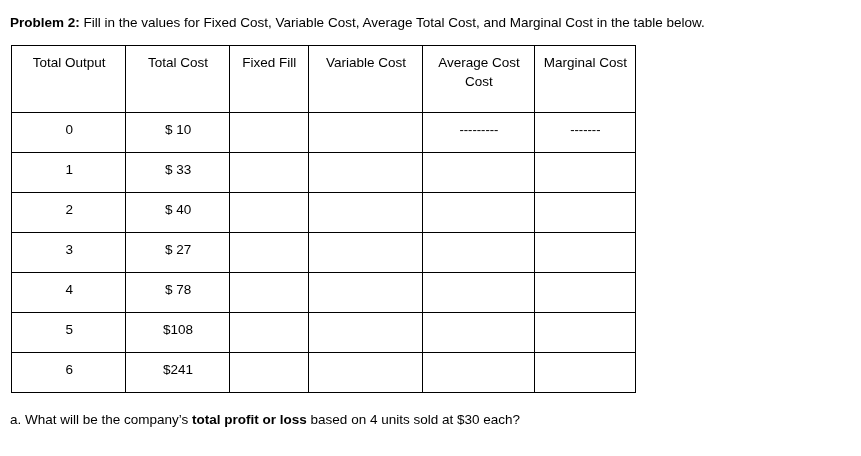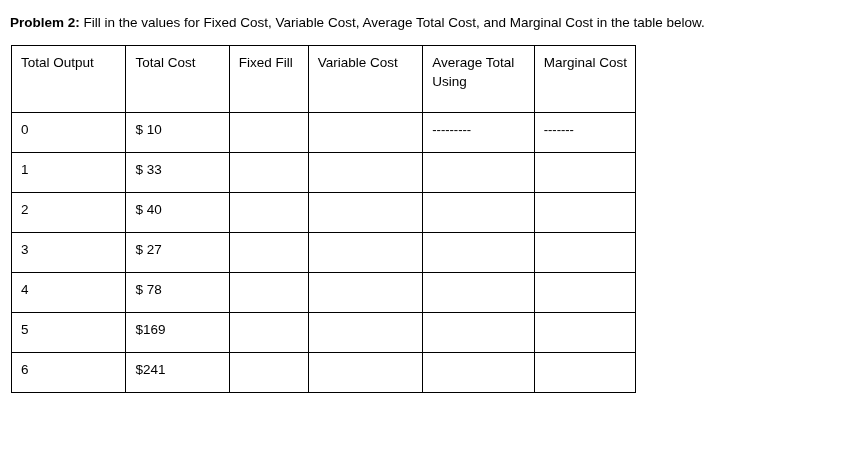--- a/index.html
+++ b/index.html
@@ -34,21 +34,21 @@
     margin-top: 9px;
     margin-left: 3px;
     border-collapse: collapse;
     table-layout: fixed;
     width: 625px;
   }
   table.cost-table th,
   table.cost-table td {
     border: 1px solid #000000;
     vertical-align: top;
-    text-align: left;
+    text-align: center;
     font-weight: normal;
     font-size: 13.5px;
     padding: 7px 8px 7px 9px;
     line-height: 1.45;
   }
   table.cost-table thead th {
     height: 52px;
   }
   table.cost-table tbody td {
     height: 25px;
@@ -101,21 +101,21 @@
       <col class="col-var">
       <col class="col-avg">
       <col class="col-marg">
     </colgroup>
     <thead>
       <tr>
         <th>Total Output</th>
         <th>Total Cost</th>
         <th>Fixed Fill</th>
         <th>Variable Cost</th>
-        <th>Average Total Using</th>
+        <th>Average Cost Cost</th>
         <th>Marginal Cost</th>
       </tr>
     </thead>
     <tbody>
       <tr>
         <td>0</td>
         <td>$ 10</td>
         <td></td>
         <td></td>
         <td class="dashcell"><span class="dash">---------</span></td>
@@ -148,32 +148,35 @@
       <tr>
         <td>4</td>
         <td>$ 78</td>
         <td></td>
         <td></td>
         <td></td>
         <td></td>
       </tr>
       <tr>
         <td>5</td>
-        <td>$169</td>
+        <td>$108</td>
         <td></td>
         <td></td>
         <td></td>
         <td></td>
       </tr>
       <tr>
         <td>6</td>
         <td>$241</td>
         <td></td>
         <td></td>
         <td></td>
         <td></td>
       </tr>
     </tbody>
   </table>
 
 
+  <p class="question">
+    <span>a. What will be the company’s </span><b>total profit or loss</b><span> based on 4 units sold at $30 each?</span>
+  </p>
 
 </div>
 
 </body></html>

